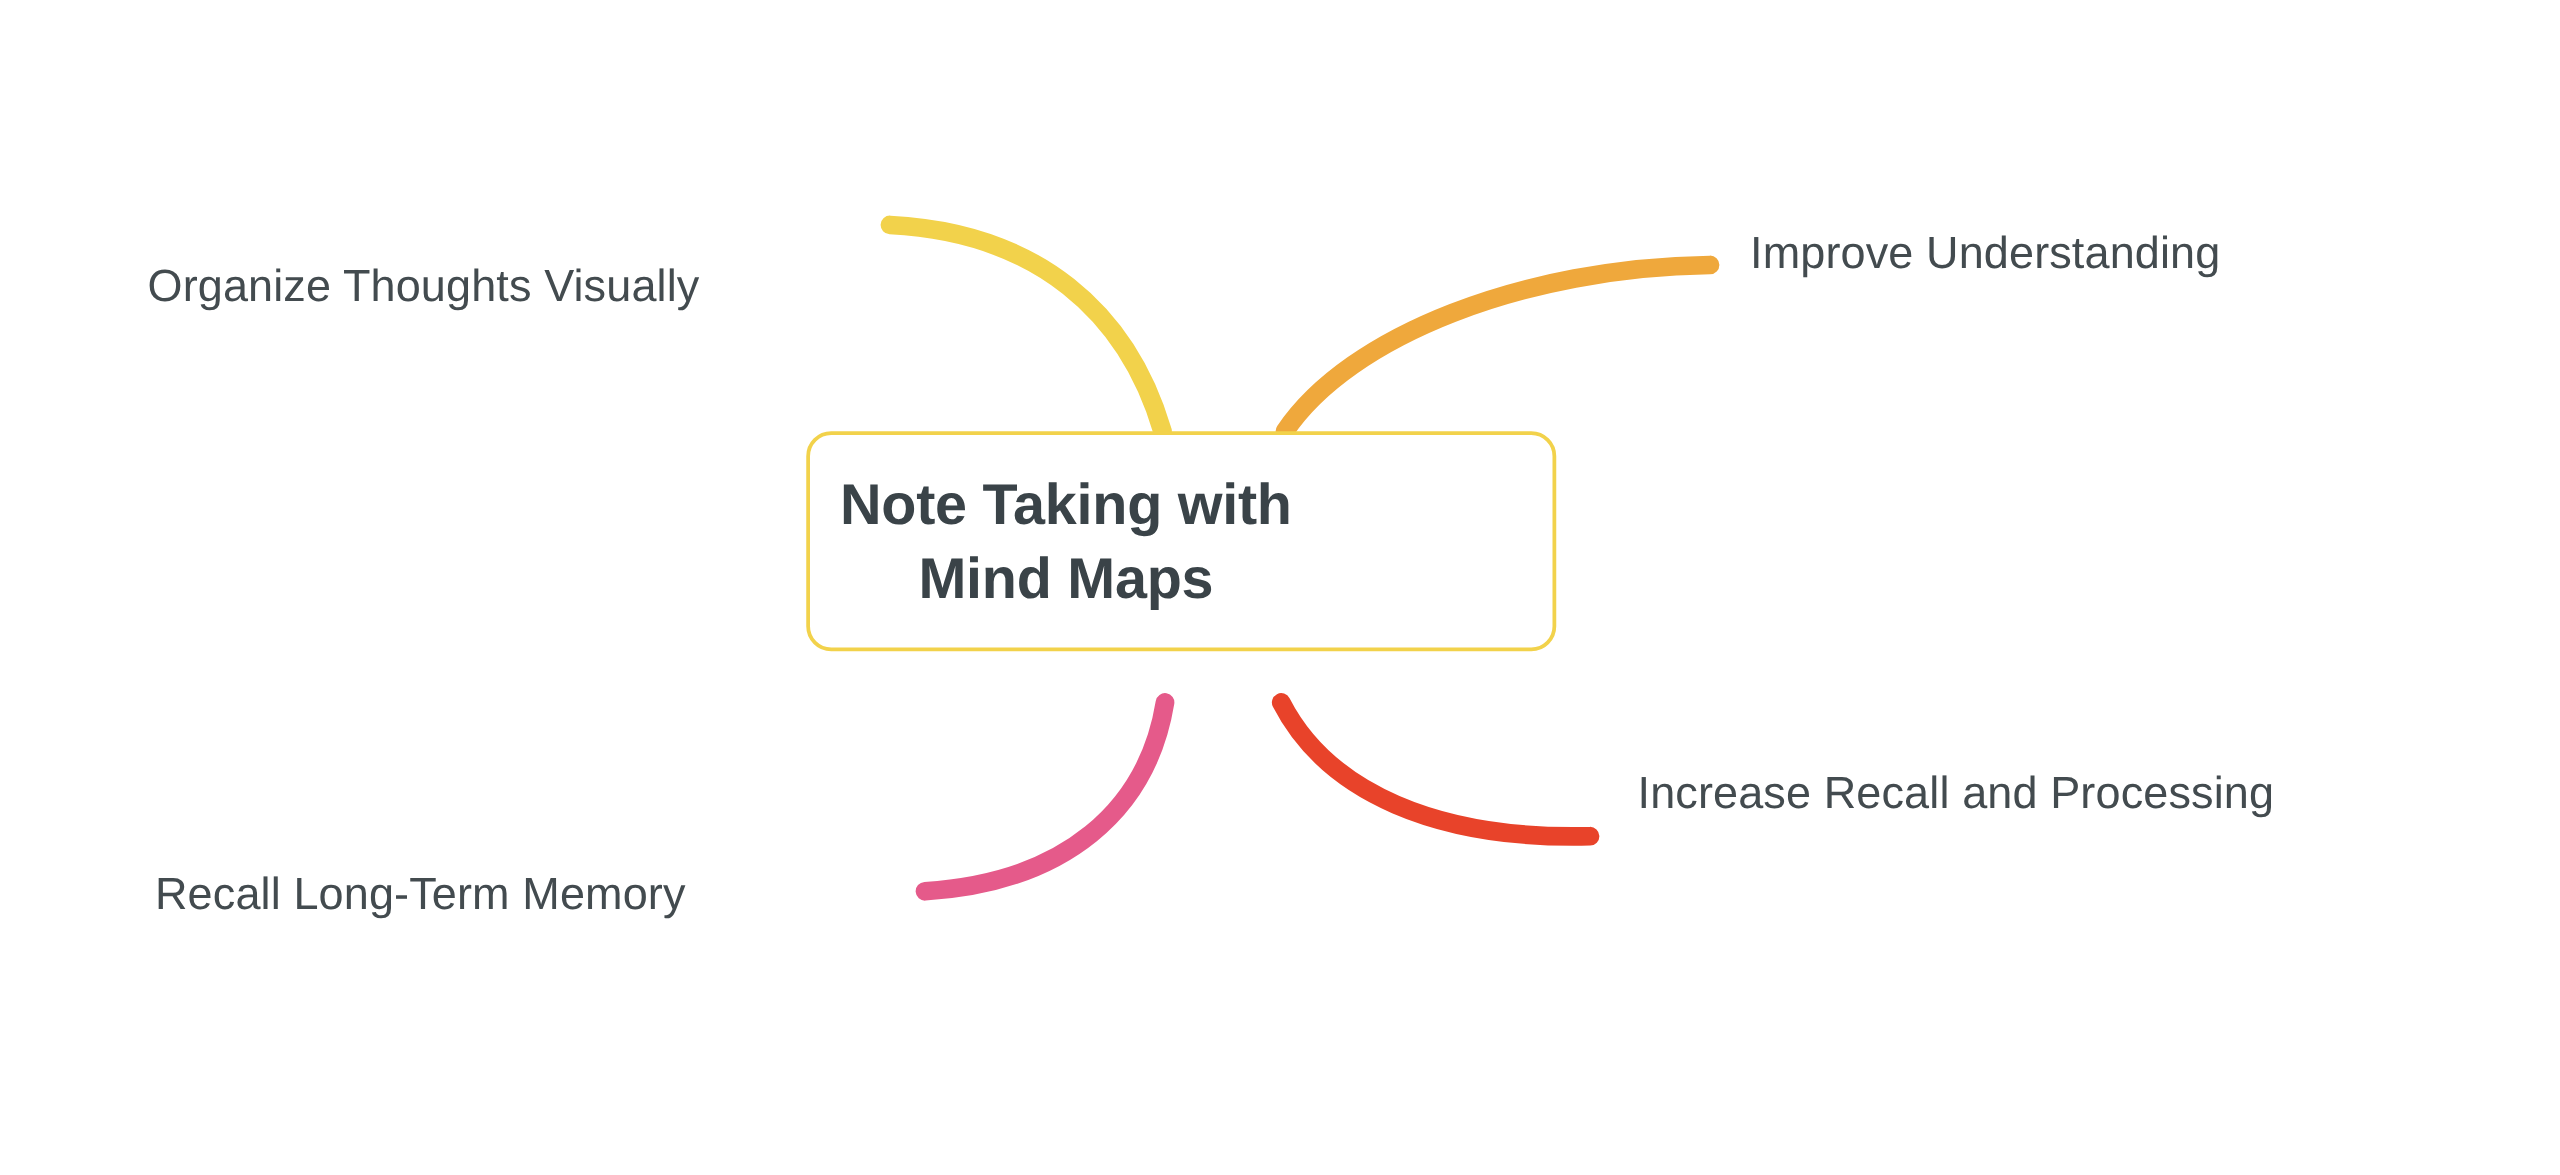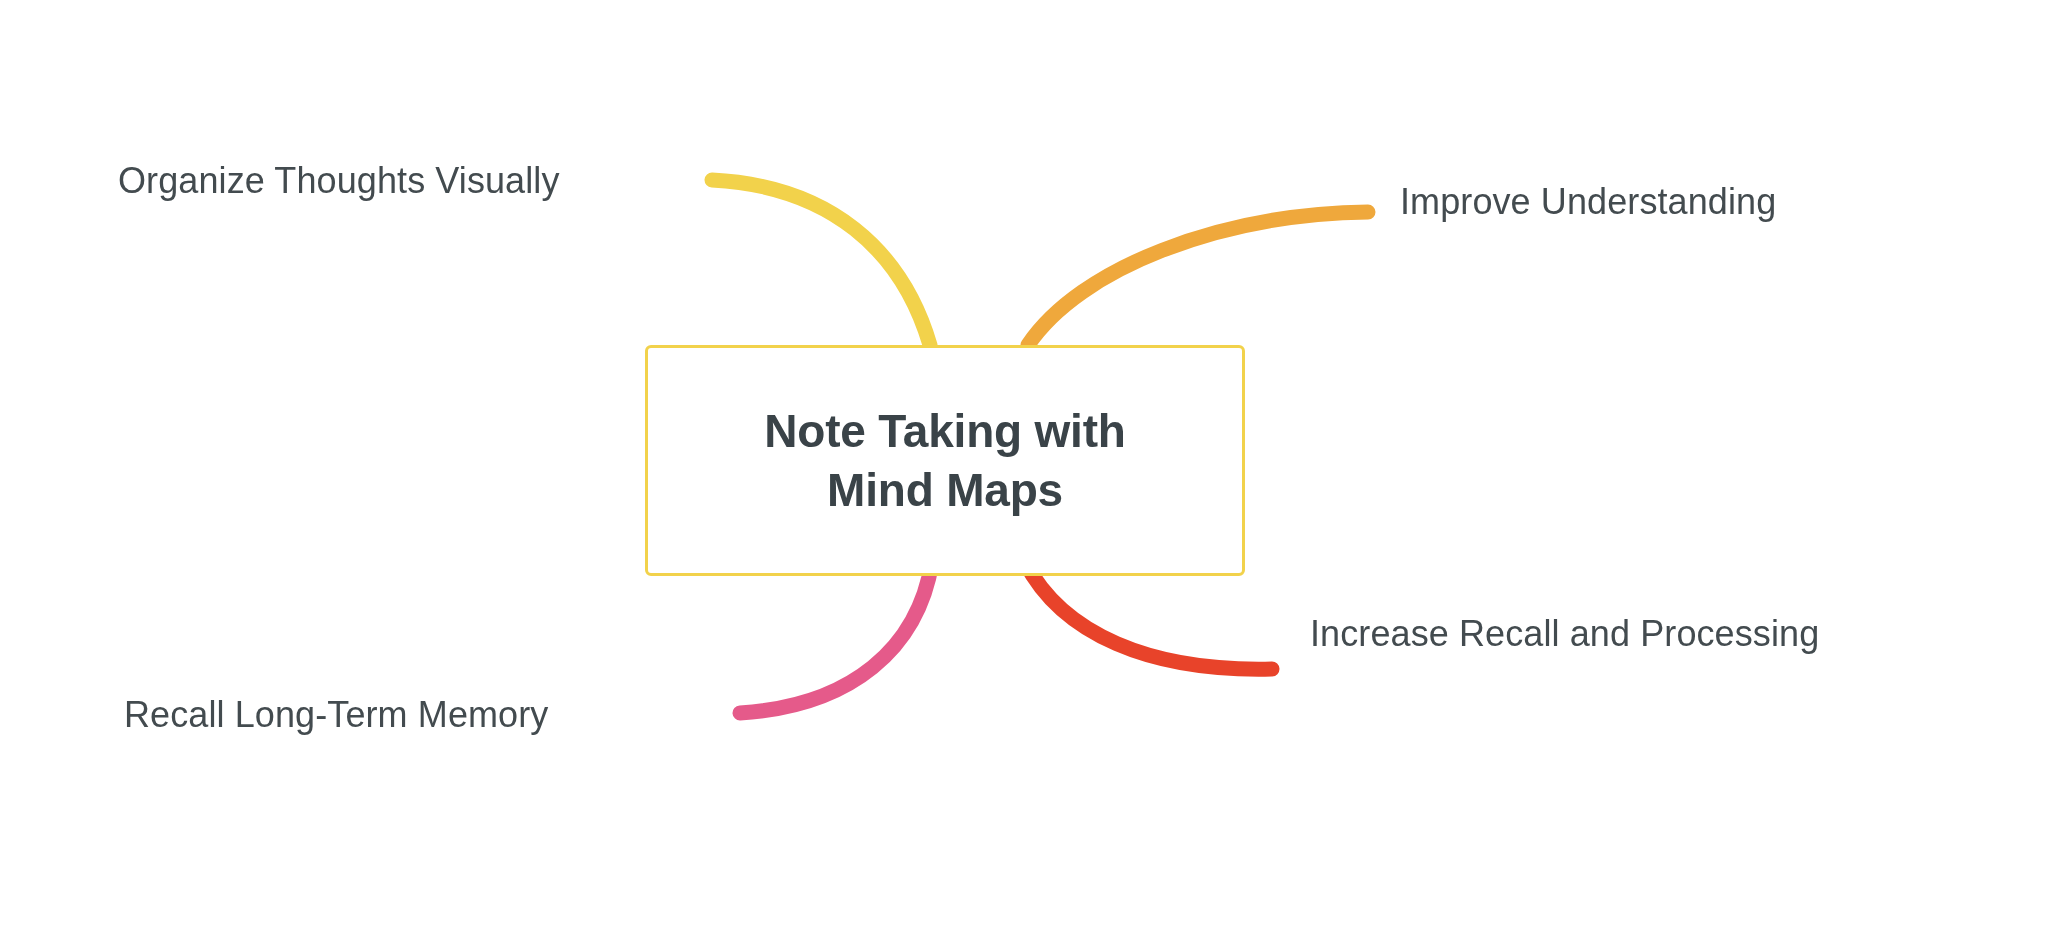--- a/index.html
+++ b/index.html
@@ -30,28 +30,28 @@
   .branch-path {
     fill: none;
     stroke-linecap: round;
     stroke-linejoin: round;
   }
   #central-node {
     position: absolute;
     left: 645px;
     top: 345px;
     width: 600px;
-    height: 231px;
+    height: 176px;
     box-sizing: border-box;
     border: 3px solid #F2D24B;
-    border-radius: 6px;
+    border-radius: 20px;
     background: #FFFFFF;
     display: flex;
     align-items: center;
-    justify-content: center;
+    justify-content: flex-start;
     z-index: 3;
   }
   #central-node-title {
     font-size: 46px;
     font-weight: bold;
     color: #3A4348;
     text-align: center;
     line-height: 1.28;
     letter-spacing: -0.2px;
     padding: 0 24px;
@@ -94,21 +94,21 @@
     <path class="branch-path" d="M 1368 212 C 1220 214 1080 268 1028 345" stroke="#EFA83C" stroke-width="15"></path>
     <path class="branch-path" d="M 740 713 C 852 706 918 648 932 562" stroke="#E55A8A" stroke-width="15"></path>
     <path class="branch-path" d="M 1272 669 C 1150 672 1062 634 1025 562" stroke="#E8432A" stroke-width="15"></path>
   </svg>
 
   <div id="central-node" style="border-color: rgb(242, 210, 75); background: rgb(255, 255, 255);">
     <div id="central-node-title" style="color: rgb(58, 67, 72);">Note Taking with
 Mind Maps</div>
   </div>
 
-  <div class="branch-label" id="label-organize-thoughts-visually" style="color: rgb(67, 75, 79);">Organize Thoughts Visually</div>
+  <div class="branch-label" id="label-organize-thoughts-visually" style="color: rgb(67, 75, 79); margin-top: 48px;">Organize Thoughts Visually</div>
 
   <div class="branch-label" id="label-improve-understanding" style="color: rgb(67, 75, 79);">Improve Understanding</div>
 
   <div class="branch-label" id="label-engage-long-term-memory" style="color: rgb(67, 75, 79);">Recall Long-Term Memory</div>
 
   <div class="branch-label" id="label-increase-recall-and-processing" style="color: rgb(67, 75, 79);">Increase Recall and Processing</div>
 
 </div>
 
 </body></html>

